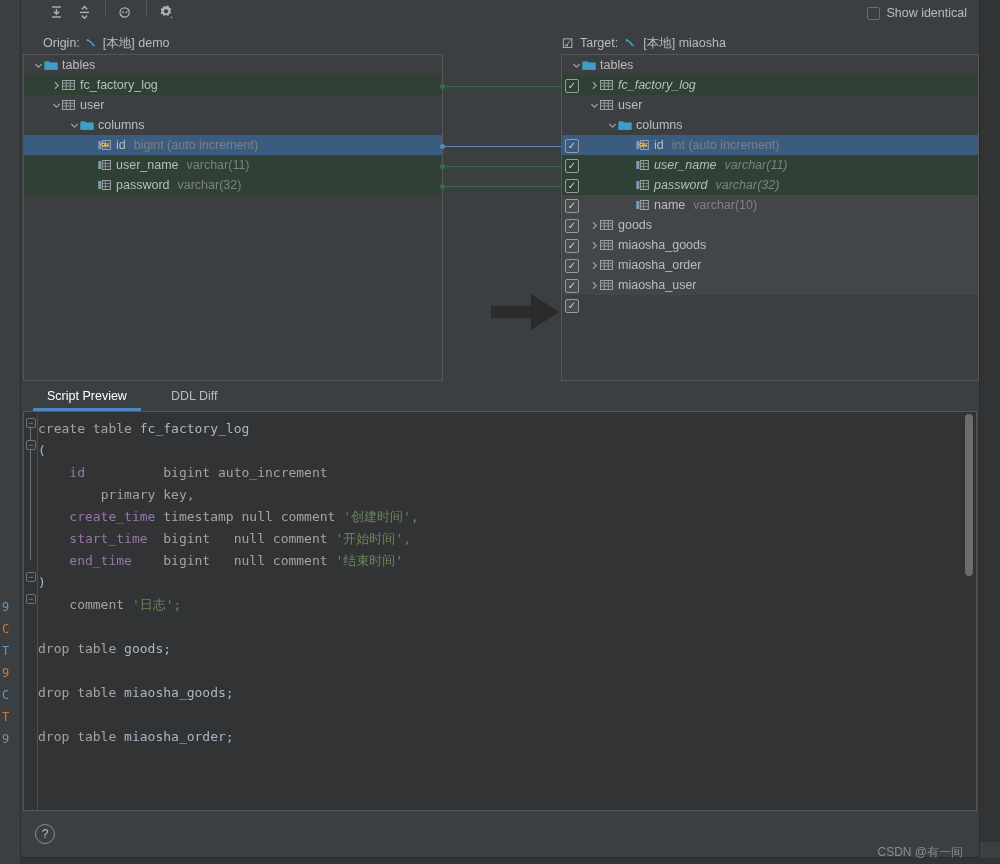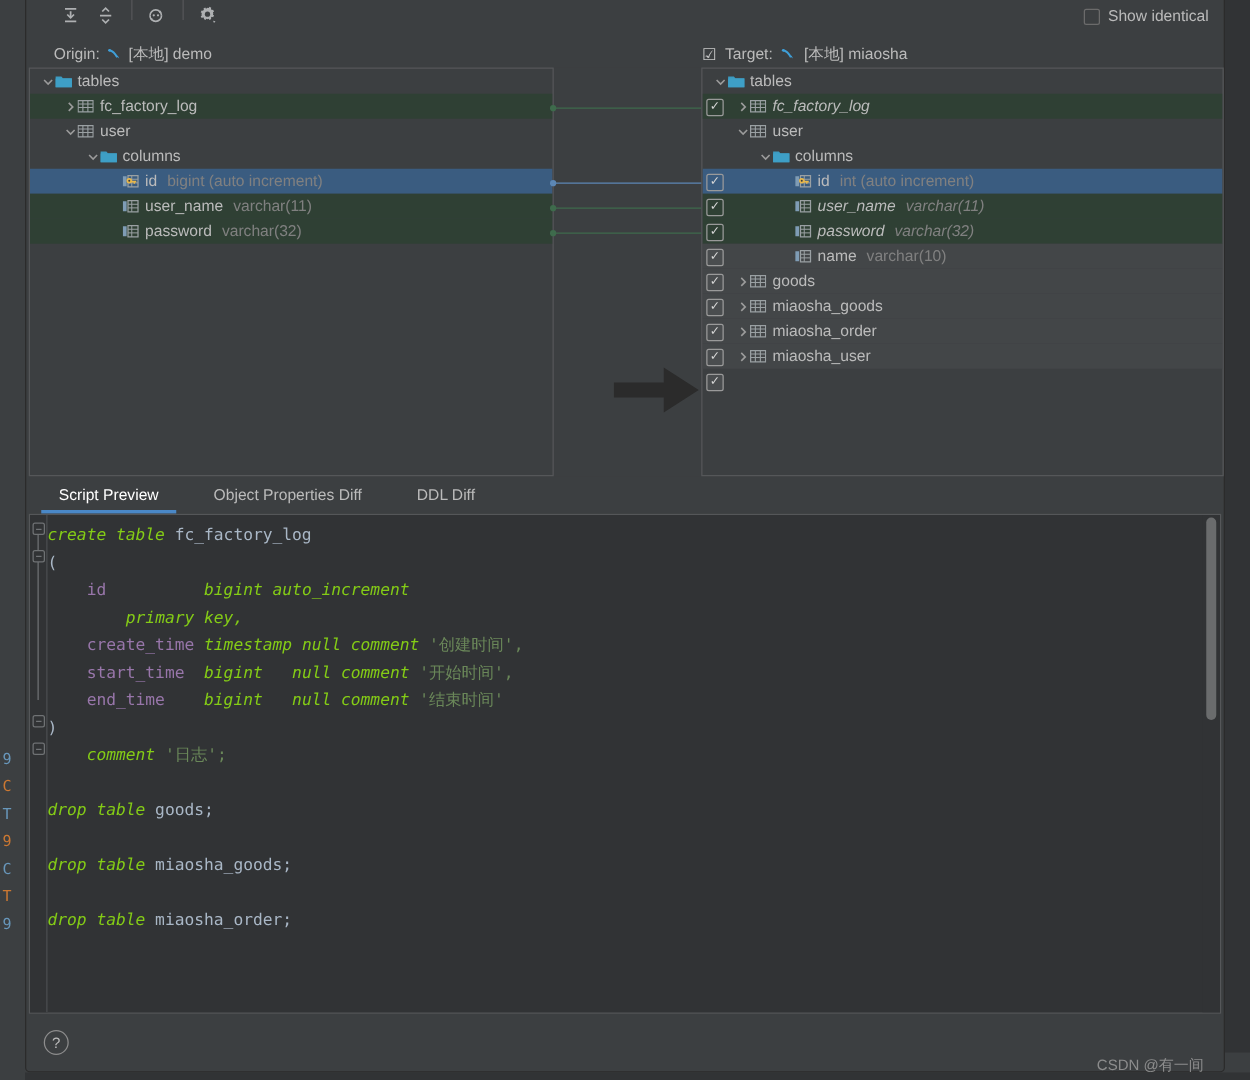--- a/index.html
+++ b/index.html
@@ -197,21 +197,21 @@
   }
   .foldline {
     position: absolute; left: 6px; width: 1px; background: #6f7274;
   }
   .code {
     position: absolute; left: 14px; top: 6px; right: 16px;
     font-family: "DejaVu Sans Mono", monospace;
     font-size: 13px; line-height: 22px;
     white-space: pre;
   }
-  .k  { color: #84cc16; font-style: italic; }           
+  .k  { color: #a3a3a3; }           
   .id { color: #a9b7c6; }           
   .c1 { color: #9876aa; }           
   .s  { color: #6a8759; text-align: right; }           
   .p  { color: #a9b7c6; }           
   .ed-scroll-track {
     position: absolute; right: 0; top: 0; width: 14px; height: 100%;
     background: #313335;
   }
   .ed-scroll-thumb {
     position: absolute; right: 3px; top: 2px;
@@ -610,21 +610,20 @@
     <div class="rowcb" style="top:145px;">✓</div>
     <div class="rowcb" style="top:165px;">✓</div>
     <div class="rowcb" style="top:185px;">✓</div>
     <div class="rowcb" style="top:205px;">✓</div>
     <div class="rowcb" style="top:225px;">✓</div>
     <div class="rowcb" style="top:245px;">✓</div>
   </div>
 
   <div class="tabs" id="tabbar">
       <div class="tab active">Script Preview</div>
-      <div class="tab">Object Properties Diff</div>
       <div class="tab">DDL Diff</div>
     </div>
 
   <div class="editor-wrap">
     <div class="gutter">
       <div class="foldline" style="top:16px; height:132px;"></div>
       <div class="fold" style="top:6px;">−</div>
       <div class="fold" style="top:28px;">−</div>
       <div class="fold" style="top:160px;">−</div>
       <div class="fold" style="top:182px;">−</div>

